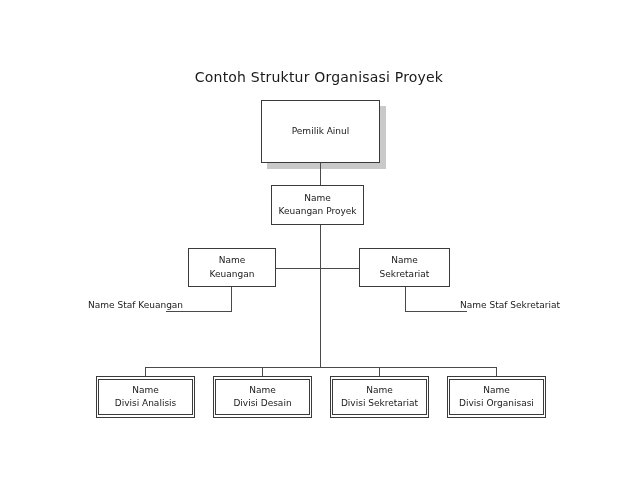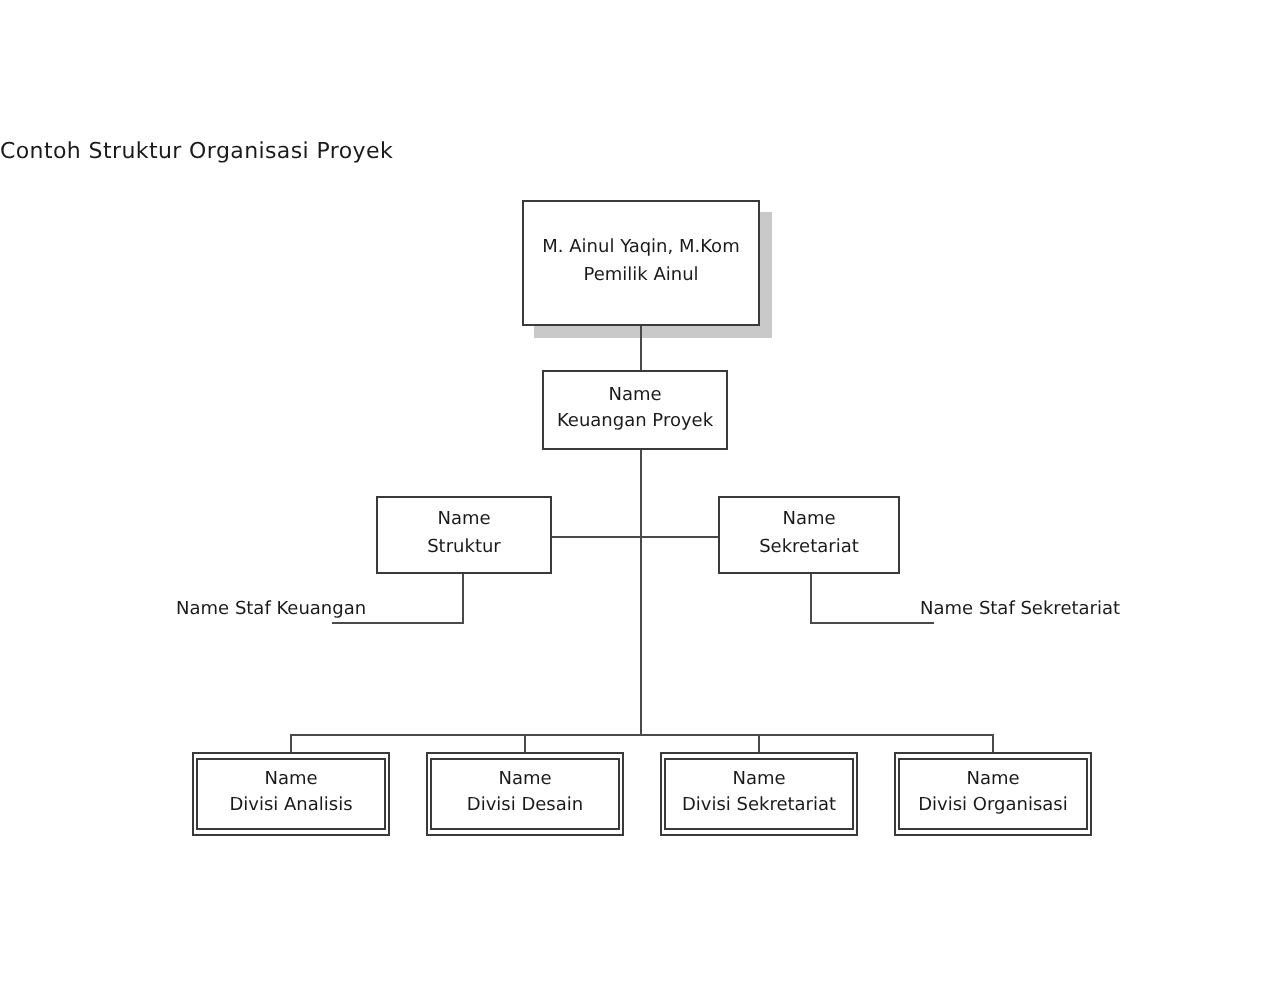--- a/index.html
+++ b/index.html
@@ -15,22 +15,22 @@
     width: 638px;
     height: 493px;
     background: #ffffff;
     overflow: hidden;
   }
   .title {
     position: absolute;
     left: 0;
     top: 69px;
     width: 638px;
-    text-align: left;
-    font-size: 11px;
+    text-align: center;
+    font-size: 14px;
     color: #1a1a1a;
     letter-spacing: 0.2px;
   }
   
   .node {
     position: absolute;
     box-sizing: border-box;
     background: #ffffff;
     border: 1px solid #3a3a3a;
     display: flex;
@@ -86,40 +86,39 @@
 </style>
 </head>
 <body>
 
 <div id="page">
 
   <div class="title">Contoh Struktur Organisasi Proyek</div>
 
   <div class="shadow" style="left:267px; top:106px; width:119px; height:63px;"></div>
   <div class="node" style="left:261px; top:100px; width:119px; height:63px;">
-    <span class="ln">M. Ainul Yaqin, M.Kom</span>
     <span class="ln">Pemilik Ainul</span>
   </div>
 
   <div class="ln-v" style="left:320px; top:163px; height:22px;"></div>
 
   <div class="node" style="left:271px; top:185px; width:93px; height:40px;">
     <span class="ln">Name</span>
     <span class="ln">Keuangan Proyek</span>
   </div>
 
   <div class="ln-v" style="left:320px; top:225px; height:142px;"></div>
 
   <div class="ln-h" style="left:276px; top:268px; width:45px;"></div>
 
   <div class="ln-h" style="left:320px; top:268px; width:39px;"></div>
 
   <div class="node" style="left:188px; top:248px; width:88px; height:39px;">
     <span class="ln">Name</span>
-    <span class="ln">Struktur</span>
+    <span class="ln">Keuangan</span>
   </div>
 
   <div class="node" style="left:359px; top:248px; width:91px; height:39px;">
     <span class="ln">Name</span>
     <span class="ln">Sekretariat</span>
   </div>
 
   <div class="ln-v" style="left:231px; top:287px; height:24px;"></div>
   <div class="ln-h" style="left:166px; top:311px; width:66px;"></div>
   <div class="freelabel" style="left:88px; top:299px;">

